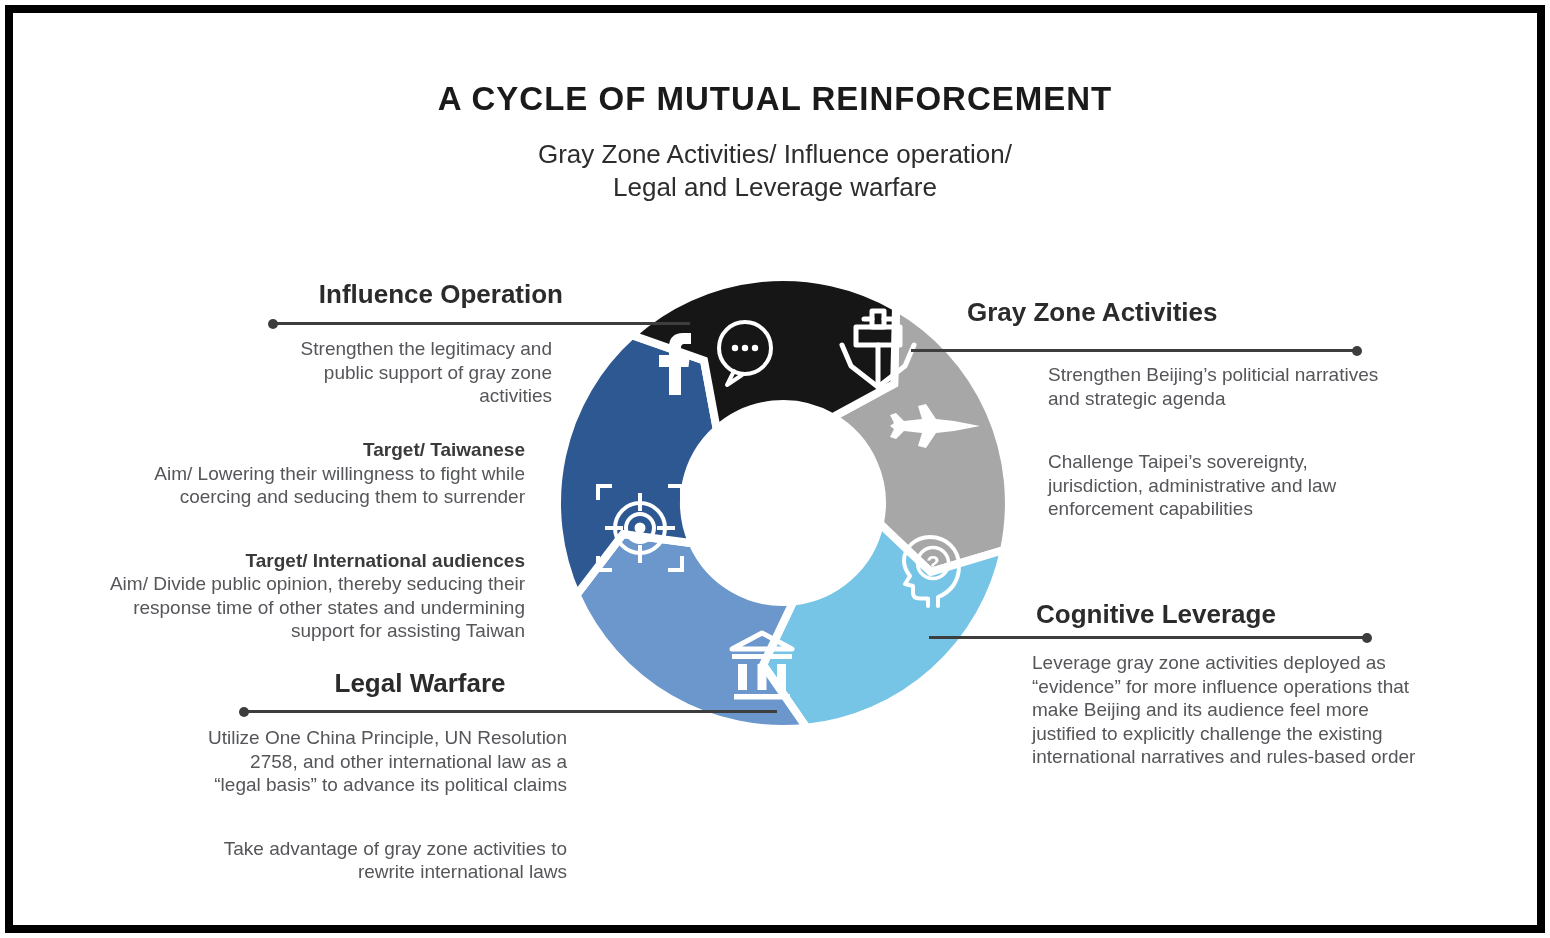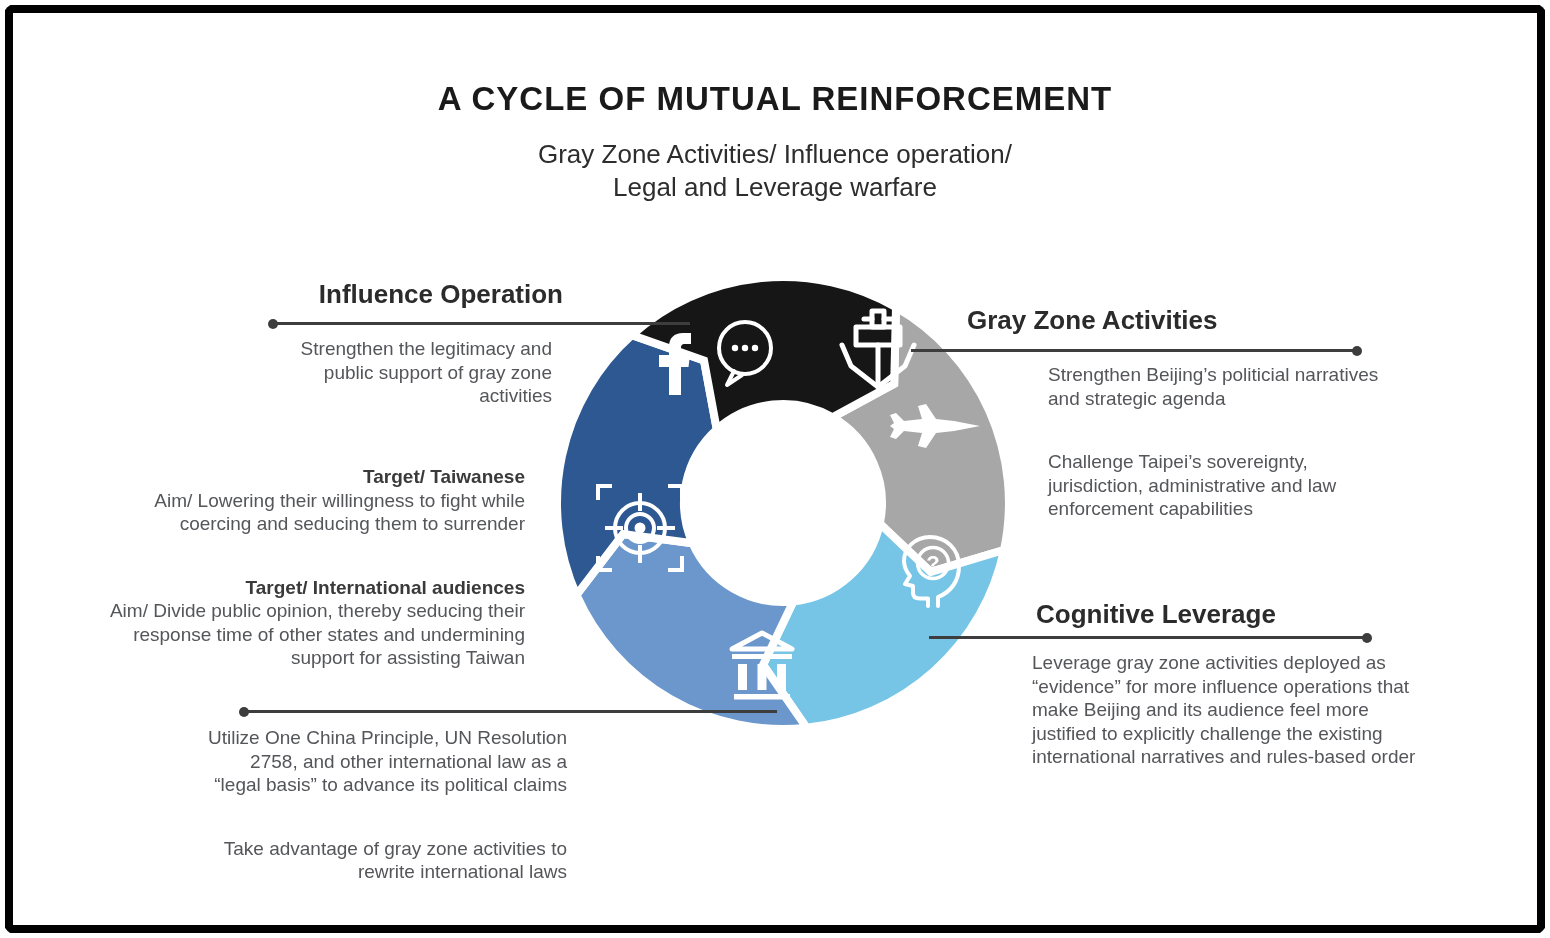--- a/index.html
+++ b/index.html
@@ -1,33 +1,33 @@
 <!DOCTYPE html>
 <html><head>
 <meta charset="utf-8">
 <style>
   html,body{margin:0;padding:0;background:#fff;}
   .page{position:relative;width:1550px;height:938px;background:#fff;overflow:hidden;
-        font-family:"Liberation Sans","DejaVu Sans",sans-serif;color:#2b2b2b;border-radius:25px;}
+        font-family:"Liberation Sans","DejaVu Sans",sans-serif;color:#2b2b2b;}
   .frame-border{position:absolute;inset:5px;border:8px solid #000;pointer-events:none;z-index:10;}
   .title{position:absolute;top:80px;left:0;width:100%;text-align:center;
          font-size:33px;font-weight:800;letter-spacing:1px;color:#1a1a1a;white-space:nowrap;}
   .subtitle{position:absolute;top:138px;left:0;width:100%;text-align:center;
             font-size:26px;font-weight:400;color:#2d2d2d;line-height:1.28;}
   .cycle-svg{position:absolute;left:543px;top:263px;width:480px;height:480px;z-index:2;}
   .center-label{position:absolute;left:698px;top:468px;width:170px;text-align:center;z-index:3;
                 font-size:27px;font-weight:700;color:#1a1a1a;line-height:1.25;}
   .connector{position:absolute;height:3px;background:#3d3d3d;z-index:4;}
   .connector .dot{position:absolute;top:-3.5px;width:10px;height:10px;border-radius:50%;background:#3d3d3d;}
   .dot-left{left:-4px;} .dot-right{right:-4px;}
   .sec-heading{position:absolute;font-size:26px;font-weight:700;color:#2b2b2b;white-space:nowrap;z-index:5;}
   .body-text{position:absolute;font-size:19px;color:#55565a;line-height:1.24;z-index:5;}
   .right-al{text-align:right;}
   .left-al{text-align:left;}
-  .bold-line{font-weight:700;color:#3a3a3a;margin-top:27px;}
+  .bold-line{font-weight:700;color:#3a3a3a;}
   .para-gap{margin-top:40px;}
   .center-heading{text-align:center;}
 </style>
 </head>
 <body>
 
 <div class="page">
   <div class="frame-border"></div>
 
   <div class="title">A CYCLE OF MUTUAL REINFORCEMENT</div>
@@ -112,26 +112,27 @@
   <div class="sec-heading" style="right:987px;top:279px;">Influence Operation</div>
   <div class="body-text right-al" style="right:998px;top:337px;width:252px;">Strengthen the legitimacy and public support of gray zone activities</div>
 
   <div class="body-text right-al" style="right:1025px;top:438px;width:420px;">
     <div class="bold-line">Target/ Taiwanese</div>
     <div>Aim/ Lowering their willingness to fight while coercing and seducing them to surrender</div>
     <div class="bold-line para-gap">Target/ International audiences</div>
     <div>Aim/ Divide public opinion, thereby seducing their response time of other states and undermining support for assisting Taiwan</div>
   </div>
 
+  <div class="sec-heading center-heading" style="left:295px;top:668px;width:250px;">Legal Warfare</div>
   <div class="body-text right-al" style="right:983px;top:726px;width:360px;">
     <div>Utilize One China Principle, UN Resolution 2758, and other international law as a “legal basis” to advance its political claims</div>
     <div class="para-gap">Take advantage of gray zone activities to rewrite international laws</div>
   </div>
 
-  <div class="sec-heading" style="left:967px;top:305px;">Gray Zone Activities</div>
+  <div class="sec-heading" style="left:967px;top:297px;">Gray Zone Activities</div>
   <div class="body-text left-al" style="left:1048px;top:363px;width:340px;">
     <div>Strengthen Beijing’s politicial narratives and strategic agenda</div>
     <div class="para-gap">Challenge Taipei’s sovereignty, jurisdiction, administrative and law enforcement capabilities</div>
   </div>
 
   <div class="sec-heading" style="left:1036px;top:599px;">Cognitive Leverage</div>
   <div class="body-text left-al" style="left:1032px;top:651px;width:402px;">Leverage gray zone activities deployed as “evidence” for more influence operations that make Beijing and its audience feel more justified to explicitly challenge the existing international narratives and rules-based order</div>
 </div>
 
 </body></html>

